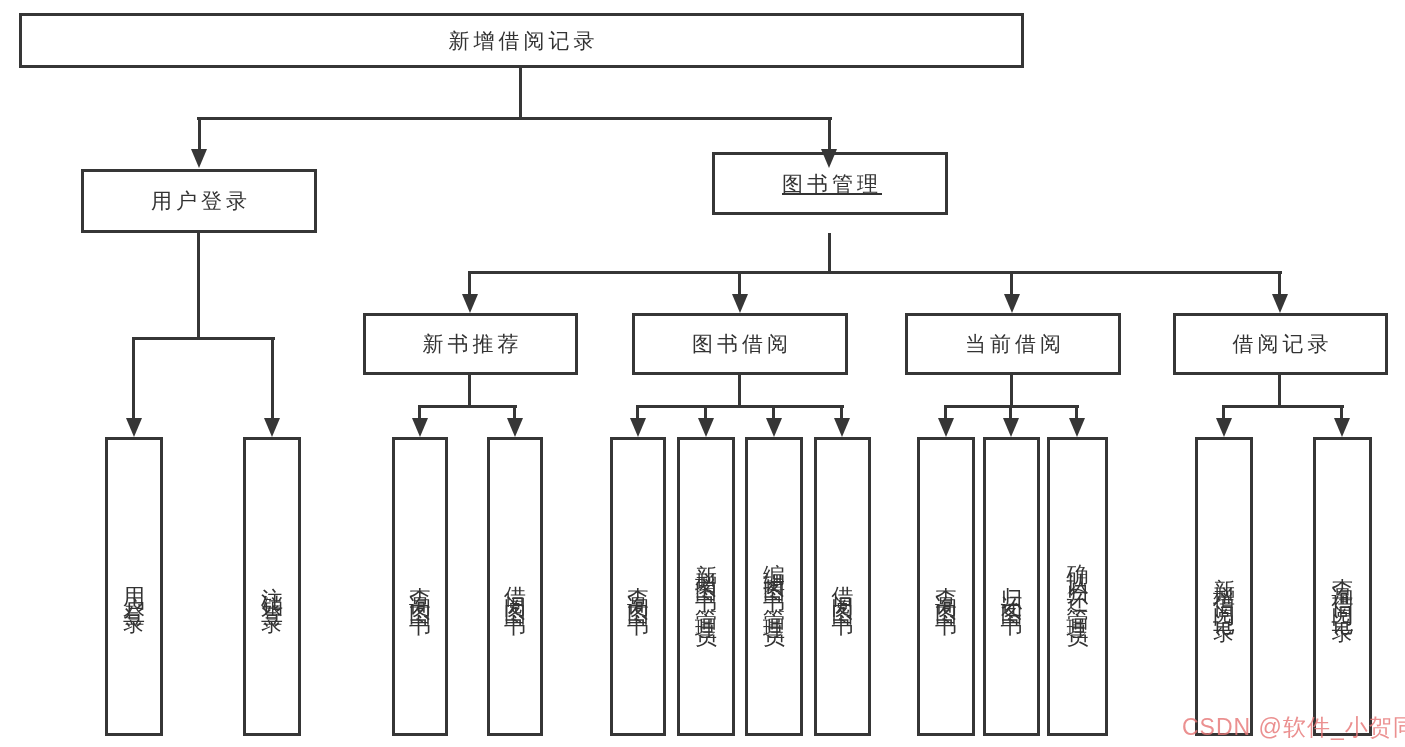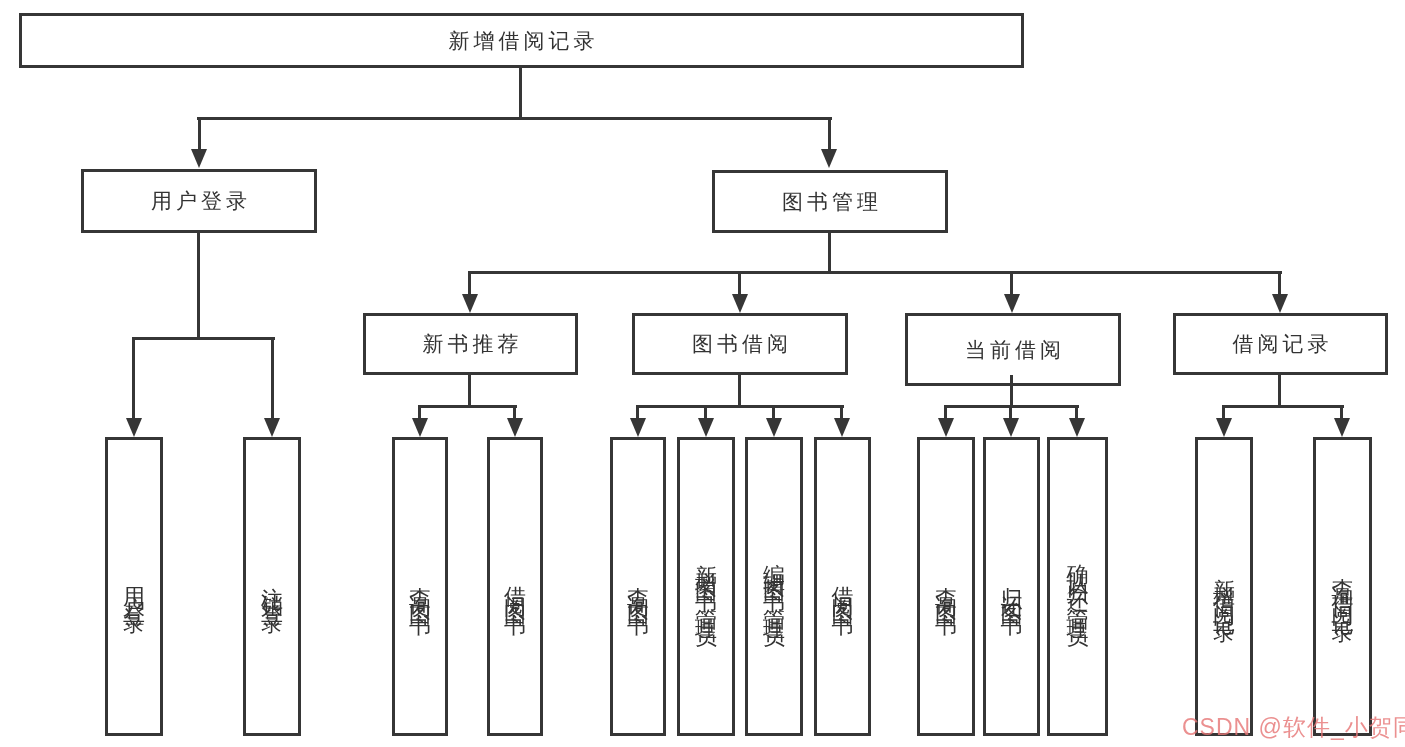--- a/index.html
+++ b/index.html
@@ -20,25 +20,25 @@
   .ln{position:absolute;background:#363636;}
   .ar{
     position:absolute;width:0;height:0;
     border-left:8px solid transparent;border-right:8px solid transparent;
     border-top:19px solid #363636;
   }
   
   #b-root{left:19px;top:13px;width:1005px;height:55px;}
   
   #b-user-login{left:81px;top:169px;width:236px;height:64px;}
-  #b-book-mgmt{left:712px;top:170px;width:236px;height:63px;}
+  #b-book-mgmt{left:712px;top:152px;width:236px;height:63px;text-decoration:underline;}
   
   #b-new-book-rec{left:363px;top:313px;width:215px;height:62px;}
   #b-book-borrow{left:632px;top:313px;width:216px;height:62px;}
-  #b-current-borrow{left:905px;top:313px;width:216px;height:73px;}
+  #b-current-borrow{left:905px;top:313px;width:216px;height:62px;}
   #b-borrow-records{left:1173px;top:313px;width:215px;height:62px;}
   
   #v-ul-login{left:105px;width:58px;}
   #v-ul-logout{left:243px;width:58px;}
   #v-nbr-query{left:392px;width:56px;}
   #v-nbr-borrow{left:487px;width:56px;}
   #v-bb-query{left:610px;width:56px;}
   #v-bb-add{left:677px;width:58px;}
   #v-bb-edit{left:745px;width:58px;}
   #v-bb-borrow{left:814px;width:57px;}

